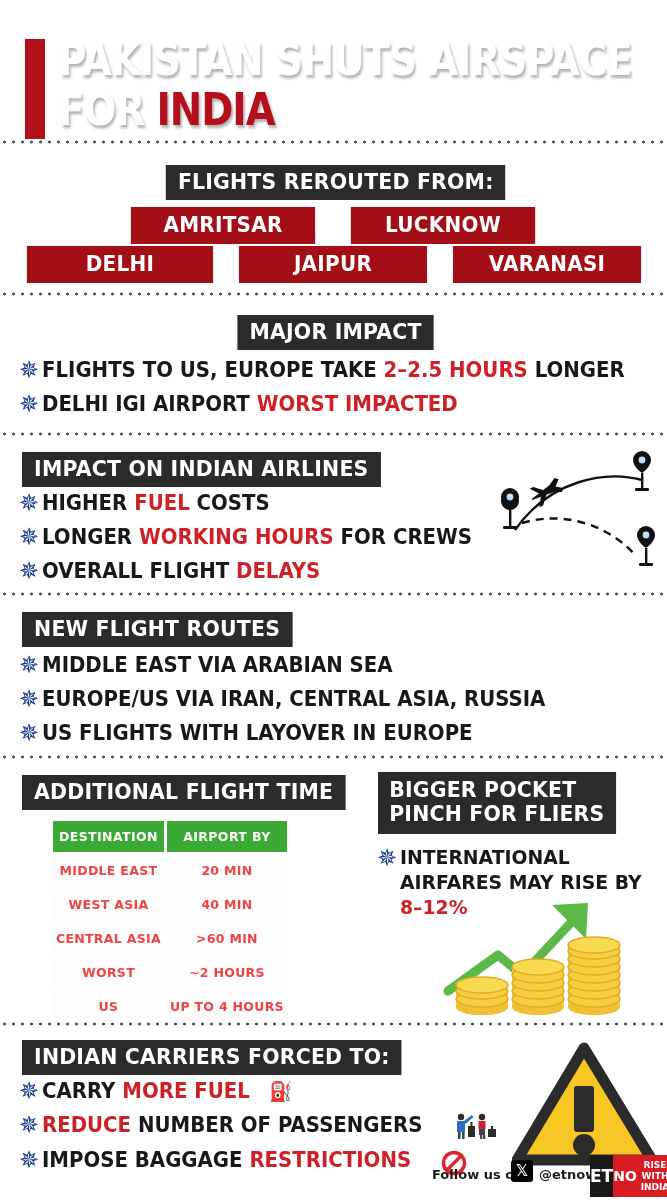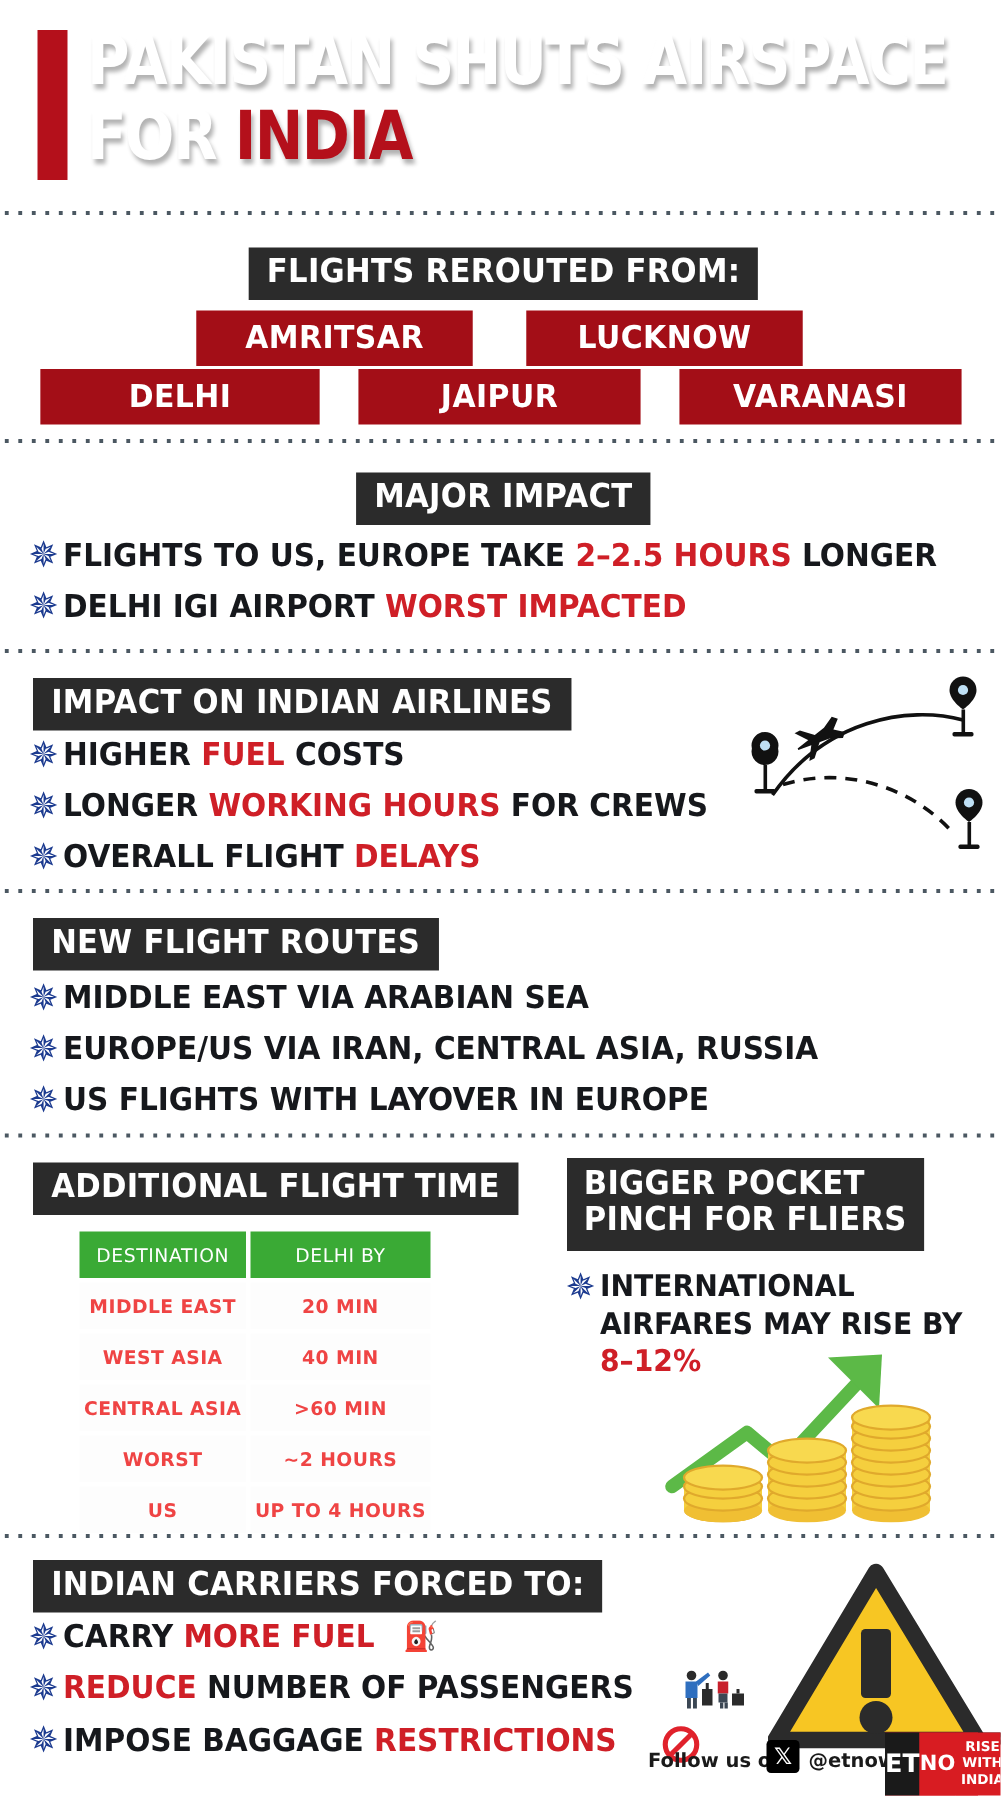--- a/index.html
+++ b/index.html
@@ -19,21 +19,21 @@
   
   .cloud{position:absolute;border-radius:50%;background:rgba(255,255,255,.30);filter:blur(14px);pointer-events:none;}
   .band{position:absolute;left:2px;width:667px;}
   .dots{
     position:absolute;left:0;width:667px;height:4px;
     background-image:radial-gradient(circle, #2b3a46 1.4px, rgba(0,0,0,0) 1.6px);
     background-size:9px 4px;background-repeat:repeat-x;background-position:left center;
     opacity:.85;
   }
   
-  .title-wrap{position:absolute;left:25px;top:16px;width:620px;}
+  .title-wrap{position:absolute;left:25px;top:35px;width:620px;}
   .redbar{position:absolute;left:0;top:4px;width:20px;height:100px;background:#b4101b;}
   .title{
     margin-left:33px;
     font-family:"DejaVu Sans", sans-serif;
     font-weight:700;font-size:45px;line-height:50px;
     letter-spacing:-1.2px;color:#ffffff;
     text-shadow:2px 3px 3px rgba(0,0,0,.30);
     transform:scaleX(.86);transform-origin:left top;
     white-space:nowrap;
   }
@@ -68,21 +68,21 @@
     font-weight:700;font-size:21px;line-height:27px;color:#16181c;
     letter-spacing:0px;transform:scaleX(.94);transform-origin:left center;
     white-space:nowrap;
   }
   .btxt .r{color:#cf1f27;}
   .btxt.wrap{white-space:normal;}
   
   table.ft{border-collapse:separate;border-spacing:3px;width:240px;}
   table.ft th{
     background:#3aaa35;color:#fff;font-family:"DejaVu Sans", sans-serif;
-    font-weight:400;font-size:12.5px;letter-spacing:.4px;padding:8px 2px;text-align:center;
+    font-weight:700;font-size:12.5px;letter-spacing:.4px;padding:8px 2px;text-align:center;
   }
   table.ft td{
     background:#fdfdfd;color:#ef4444;font-family:"DejaVu Sans", sans-serif;
     font-weight:700;font-size:12.5px;letter-spacing:.3px;padding:8px 2px;text-align:center;
   }
   table.ft td.left{text-align:center;}
   
   .follow{
     position:absolute;font-family:"DejaVu Sans", sans-serif;font-weight:700;
     font-size:13px;color:#1a1a1a;
@@ -225,21 +225,21 @@
   <div class="dots" style="top:755px;"></div>
 
   <div style="position:absolute;left:22px;top:775px;">
     <div class="hdr">ADDITIONAL FLIGHT TIME</div>
   </div>
   <div style="position:absolute;left:50px;top:818px;">
     <table class="ft">
       <thead>
         <tr>
           <th>DESTINATION</th>
-          <th>DELHI BY</th>
+          <th>AIRPORT BY</th>
         </tr>
       </thead>
       <tbody>
         <tr>
           <td class="left">MIDDLE EAST</td>
           <td>20 MIN</td>
         </tr>
         <tr>
           <td class="left">WEST ASIA</td>
           <td>40 MIN</td>

